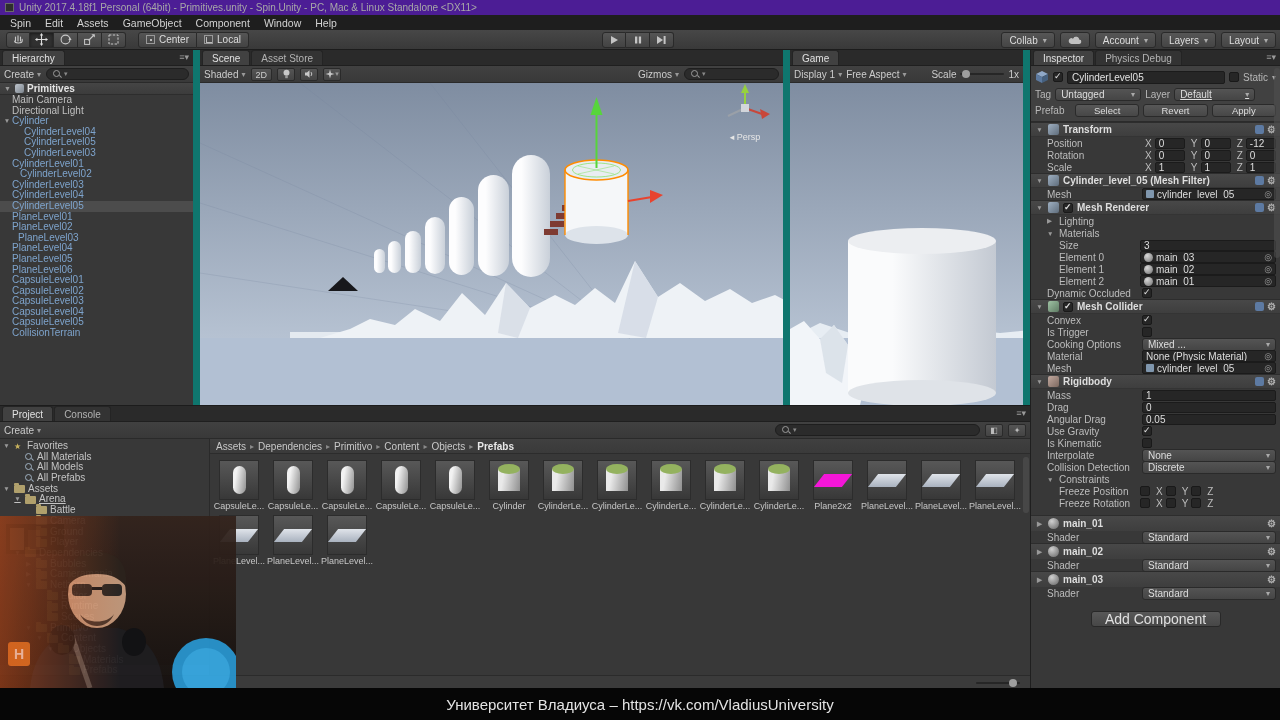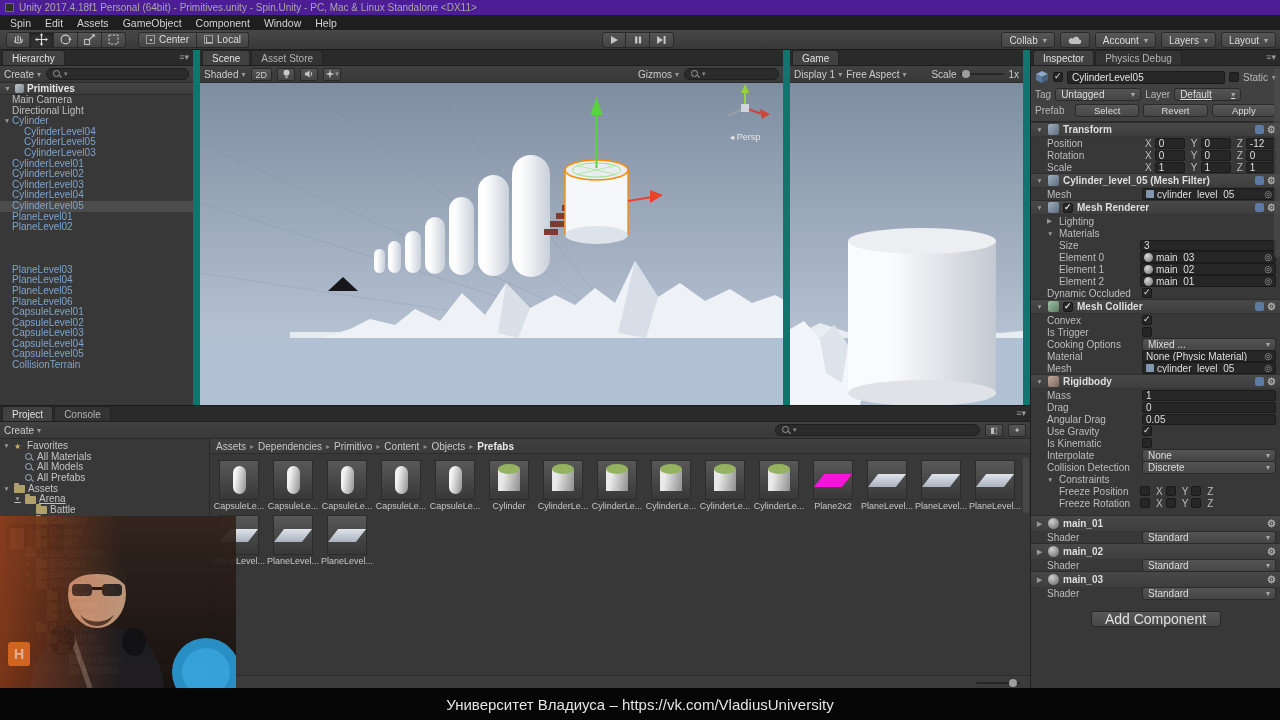--- a/index.html
+++ b/index.html
@@ -77,21 +77,21 @@
   .ihead-r1{display:flex;align-items:center;gap:4px;height:16px;}
   .namefield{flex:1;height:13px;background:#262626;border:1px solid #1b1b1b;border-radius:2px;color:#e2e2e2;padding:0 4px;display:flex;align-items:center;min-width:0;}
   .ihead-r2,.ihead-r3{display:flex;align-items:center;gap:4px;height:14px;margin-top:2px;}
   .minilabel{color:#b8b8b8;white-space:nowrap;}
   .ddarrow{font-size:8px;color:#aaa;}
   .cb{width:10px;height:10px;background:#262626;border:1px solid #191919;border-radius:2px;position:relative;flex-shrink:0;}
   .cb.on::after{content:"✓";position:absolute;left:0;top:-2px;font-size:9px;color:#e0e0e0;}
   .dd{height:13px;background:linear-gradient(#545454,#454545);border:1px solid #2a2a2a;border-radius:3px;color:#dedede;padding:0 5px;display:flex;align-items:center;gap:4px;min-width:0;}
   .dd::after{content:"▾";margin-left:auto;font-size:8px;color:#aaa;}
   .dd.grow{flex:1;}
-  .dd.w84{width:86px;}.dd.w80{width:67px;text-decoration:underline;}
+  .dd.w84{width:86px;}.dd.w80{width:81px;text-decoration:underline;}
   .btn3{flex:1;height:13px;background:linear-gradient(#585858,#474747);border:1px solid #2a2a2a;border-radius:3px;color:#dedede;font-size:9.5px;display:flex;align-items:center;justify-content:center;font-family:inherit;}
   .comp-h{height:15px;background:linear-gradient(#484848,#3e3e3e);border-top:1px solid #2d2d2d;border-bottom:1px solid #343434;display:flex;align-items:center;gap:4px;padding:0 4px;font-weight:bold;color:#dedede;}
   .comp-h .fold,.mat-h .fold{font-size:6.5px;color:#999;width:9px;text-align:center;flex-shrink:0;}
   .cicon{width:11px;height:11px;background:linear-gradient(135deg,#9fb0c2,#5f6d7c);border-radius:2px;flex-shrink:0;}
   .ctitle{white-space:nowrap;overflow:hidden;}
   .hicons{margin-left:auto;display:flex;align-items:center;gap:3px;}
   .doc{width:9px;height:9px;background:#5d7aa2;border-radius:2px;}
   .gear{color:#b0b0b0;font-size:10px;line-height:10px;}
   .irow{height:12px;display:flex;align-items:center;padding:0 4px 0 16px;gap:3px;}
   .irow.indent2{padding-left:28px;}
@@ -306,21 +306,21 @@
           <span class="lbl prefab">CylinderLevel05</span>
         </div>
         <div class="h-row" style="padding-left: 14px;">
           <span class="fold"></span>
           <span class="lbl prefab">CylinderLevel03</span>
         </div>
         <div class="h-row" style="padding-left: 2px;">
           <span class="fold"></span>
           <span class="lbl prefab">CylinderLevel01</span>
         </div>
-        <div class="h-row" style="padding-left: 2px;">
+        <div class="h-row" style="padding-left: 10px;">
           <span class="fold"></span>
           <span class="lbl prefab">CylinderLevel02</span>
         </div>
         <div class="h-row" style="padding-left: 2px;">
           <span class="fold"></span>
           <span class="lbl prefab">CylinderLevel03</span>
         </div>
         <div class="h-row" style="padding-left: 2px;">
           <span class="fold"></span>
           <span class="lbl prefab">CylinderLevel04</span>
@@ -330,21 +330,21 @@
           <span class="lbl prefab">CylinderLevel05</span>
         </div>
         <div class="h-row" style="padding-left: 2px;">
           <span class="fold"></span>
           <span class="lbl prefab">PlaneLevel01</span>
         </div>
         <div class="h-row" style="padding-left: 2px;">
           <span class="fold"></span>
           <span class="lbl prefab">PlaneLevel02</span>
         </div>
-        <div class="h-row" style="padding-left: 2px; margin-top: 32px;">
+        <div class="h-row" style="padding-left: 8px;">
           <span class="fold"></span>
           <span class="lbl prefab">PlaneLevel03</span>
         </div>
         <div class="h-row" style="padding-left: 2px;">
           <span class="fold"></span>
           <span class="lbl prefab">PlaneLevel04</span>
         </div>
         <div class="h-row" style="padding-left: 2px;">
           <span class="fold"></span>
           <span class="lbl prefab">PlaneLevel05</span>

